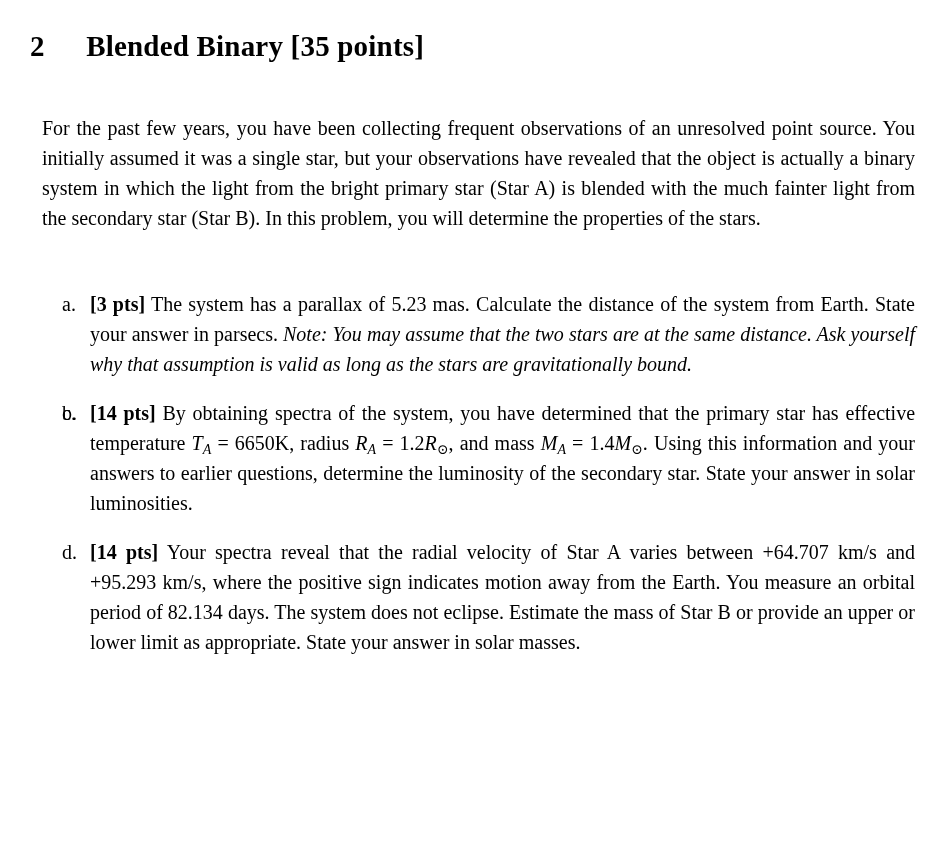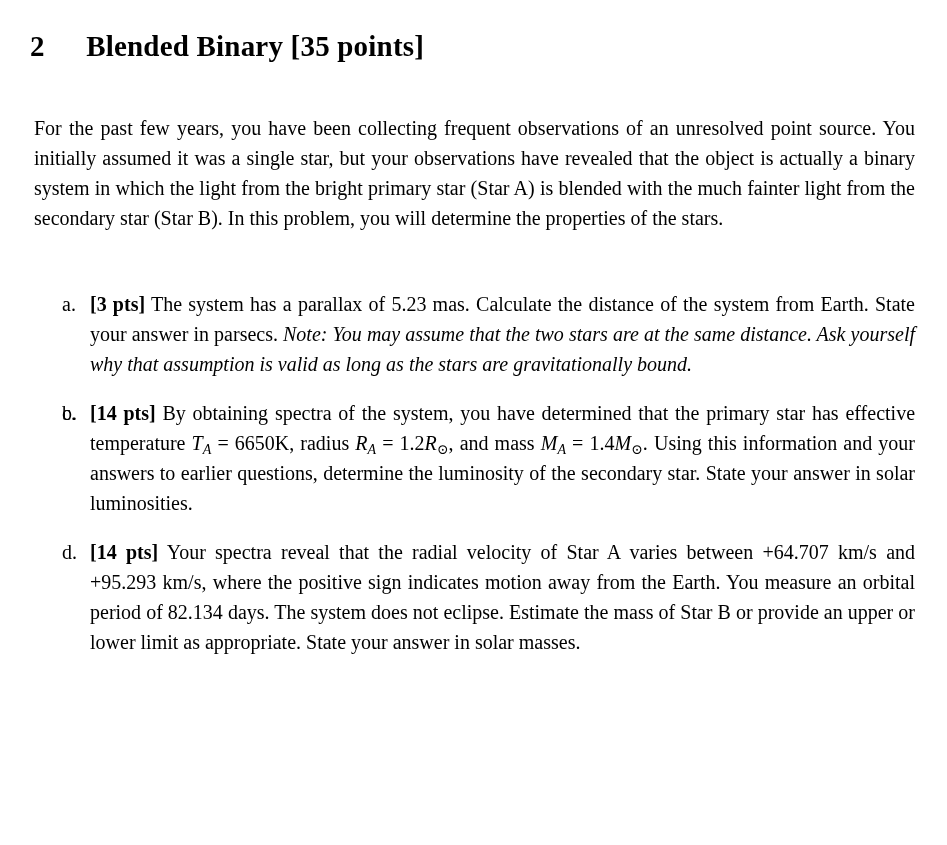--- a/index.html
+++ b/index.html
@@ -24,21 +24,21 @@
     margin: 14px 0 0 0;
     font-size: 29px;
     font-weight: bold;
     letter-spacing: 0.2px;
   }
   .sec-num {
     display: inline-block;
     margin-right: 34px;
   }
   .intro {
-    margin: 50px 0 0 4px;
+    margin: 50px 0 0 12px;
     font-size: 20px;
     line-height: 30px;
     text-align: justify;
   }
   .problems {
     list-style: none;
     margin: 56px 0 0 0;
     padding: 0;
   }
   .problem-item {

